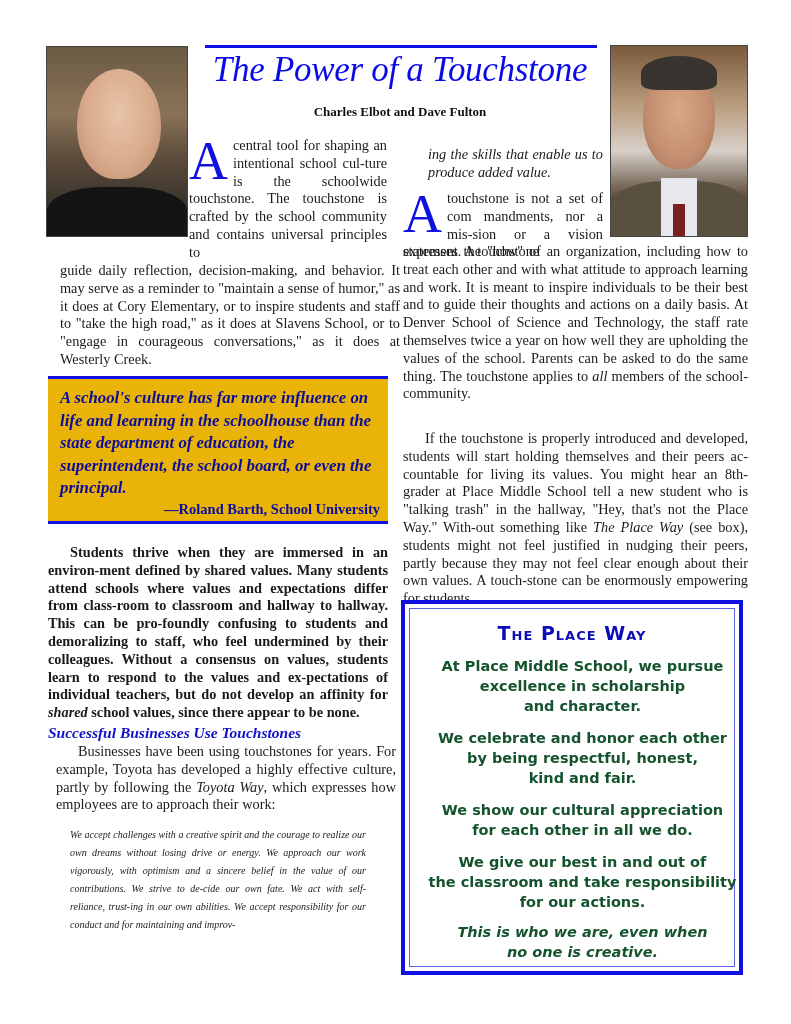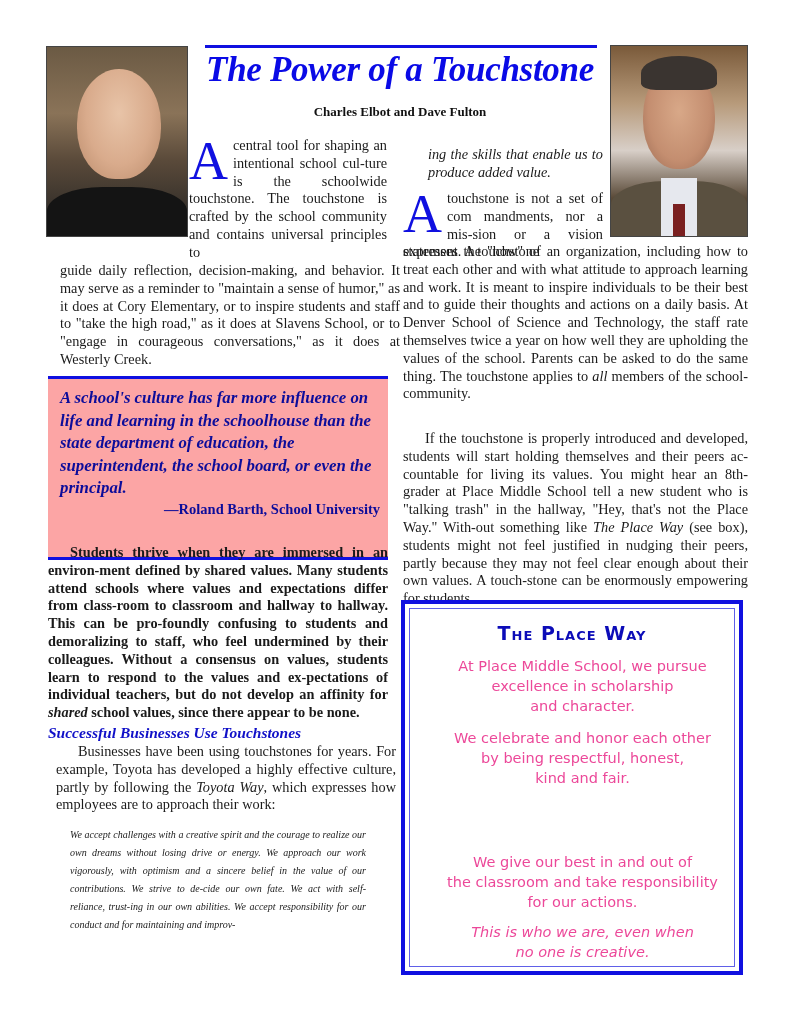--- a/index.html
+++ b/index.html
@@ -10,42 +10,42 @@
   .photo-right{left:610px;top:45px;width:136px;height:190px;background:linear-gradient(180deg,#7a5a3a 0%,#b79a7a 30%,#d8cfc8 55%,#5a4a38 80%,#3a3026 100%);}
   .face{position:absolute;border-radius:50% 50% 46% 46%;}
   .face-l{left:30px;top:22px;width:84px;height:110px;background:radial-gradient(ellipse at 50% 40%,#e8c4a8 0%,#d9ab8c 55%,#b98a6a 100%);}
   .body-l{position:absolute;left:0;top:140px;width:140px;height:60px;background:#141414;border-radius:40% 40% 0 0;}
   .face-r{left:32px;top:18px;width:72px;height:105px;background:radial-gradient(ellipse at 50% 45%,#d8a888 0%,#c48e70 60%,#9a6a52 100%);}
   .hair-r{position:absolute;left:30px;top:10px;width:76px;height:34px;background:#3a3430;border-radius:50% 50% 20% 20%;}
   .body-r{position:absolute;left:0;top:135px;width:136px;height:60px;background:#5a5040;border-radius:40% 40% 0 0;}
   .shirt-r{position:absolute;left:50px;top:132px;width:36px;height:60px;background:#e6e8ee;}
   .tie-r{position:absolute;left:62px;top:158px;width:12px;height:34px;background:#7a2020;}
   .rule-top{left:205px;top:45px;width:392px;height:3px;background:#1010e0;}
-  .title{left:180px;top:50px;width:440px;text-align:center;font-size:35px;font-style:italic;font-weight:bold;color:#0a0ae6;letter-spacing:-0.3px;}
+  .title{left:180px;top:50px;width:440px;text-align:center;font-size:35px;font-style:italic;font-weight:normal;color:#0a0ae6;letter-spacing:-0.3px;}
   .authors{left:200px;top:104px;width:400px;text-align:center;font-size:13px;font-weight:bold;color:#111;}
   .body-text{font-size:14.3px;line-height:17.8px;text-align:justify;}
   .dropcap{float:left;font-size:54px;line-height:44px;color:#1010e0;margin:2px 5px 0 0;font-family:"Liberation Serif",serif;}
   .col1-intro{left:189px;top:137px;width:198px;}
   .col1-cont{left:60px;top:262px;width:340px;}
-  .quote-box{left:48px;top:376px;width:340px;height:184px;background:#fca5a5;border-top:3px solid #1010e0;border-bottom:3px solid #1010e0;box-sizing:border-box;}
+  .quote-box{left:48px;top:376px;width:340px;height:148px;background:#eab308;border-top:3px solid #1010e0;border-bottom:3px solid #1010e0;box-sizing:border-box;}
   .quote-text{position:absolute;left:12px;top:8px;width:322px;font-size:16.8px;line-height:22.5px;font-weight:bold;font-style:italic;color:#0c0c9a;}
   .quote-attr{position:absolute;right:8px;top:122px;font-size:14.5px;font-weight:bold;color:#0c0c9a;}
   .col1-p2{left:48px;top:544px;width:340px;font-weight:bold;}
   .indent{text-indent:22px;}
   .subhead{left:48px;top:724px;font-size:15.5px;font-weight:bold;font-style:italic;color:#1010c8;}
   .col1-p3{left:56px;top:743px;width:340px;}
   .blockquote{left:70px;top:826px;width:296px;font-style:italic;font-size:10px;line-height:18px;}
   .col2-top{left:428px;top:145px;width:175px;font-style:italic;font-size:14.3px;line-height:18px;}
   .col2-intro{left:403px;top:190px;width:200px;}
   .col2-cont{left:403px;top:243px;width:345px;}
   .col2-p2{left:403px;top:430px;width:345px;}
   .place-box{left:401px;top:600px;width:342px;height:375px;border:4px solid #1010e0;box-sizing:border-box;}
   .place-inner{position:absolute;left:4px;top:4px;right:4px;bottom:4px;border:1px solid #6060e8;}
   .place-title{position:absolute;left:0;right:0;top:18px;text-align:center;font-family:"DejaVu Sans",sans-serif;font-weight:bold;font-size:19px;color:#0c0cb8;font-variant:small-caps;letter-spacing:1px;}
-  .place-item{position:absolute;left:0;right:0;text-align:center;font-family:"DejaVu Sans",sans-serif;font-weight:normal;font-size:14.5px;line-height:20px;color:#ec4899;white-space:pre-line;padding-left:21px;}
+  .place-item{position:absolute;left:0;right:0;text-align:center;font-family:"DejaVu Sans",sans-serif;font-weight:bold;font-size:14.5px;line-height:20px;color:#14532d;white-space:pre-line;padding-left:21px;}
   .place-item.it{font-style:italic;}
 </style>
 </head>
 <body>
 
 <div class="photo photo-left">
   <div class="face face-l"></div>
   <div class="body-l"></div>
 </div>
 <div class="photo photo-right">
@@ -90,18 +90,20 @@
 
 <div class="abs place-box">
   <div class="place-inner"></div>
   <div class="place-title">The Place Way</div>
   <div class="place-item" style="top:52px;">At Place Middle School, we pursue
 excellence in scholarship
 and character.</div>
   <div class="place-item" style="top:124px;">We celebrate and honor each other
 by being respectful, honest,
 kind and fair.</div>
+  <div class="place-item" style="top:196px;">We show our cultural appreciation
+for each other in all we do.</div>
   <div class="place-item" style="top:248px;">We give our best in and out of
 the classroom and take responsibility
 for our actions.</div>
   <div class="place-item it" style="top:318px;">This is who we are, even when
 no one is creative.</div>
 </div>
 
 </body></html>

